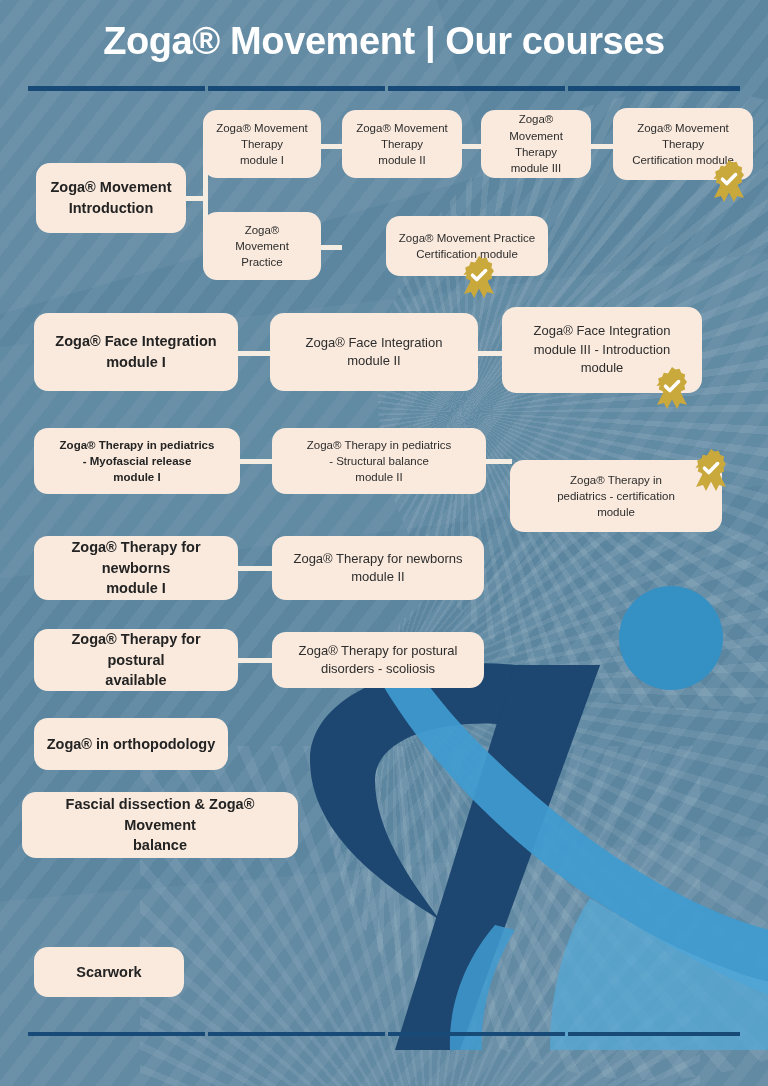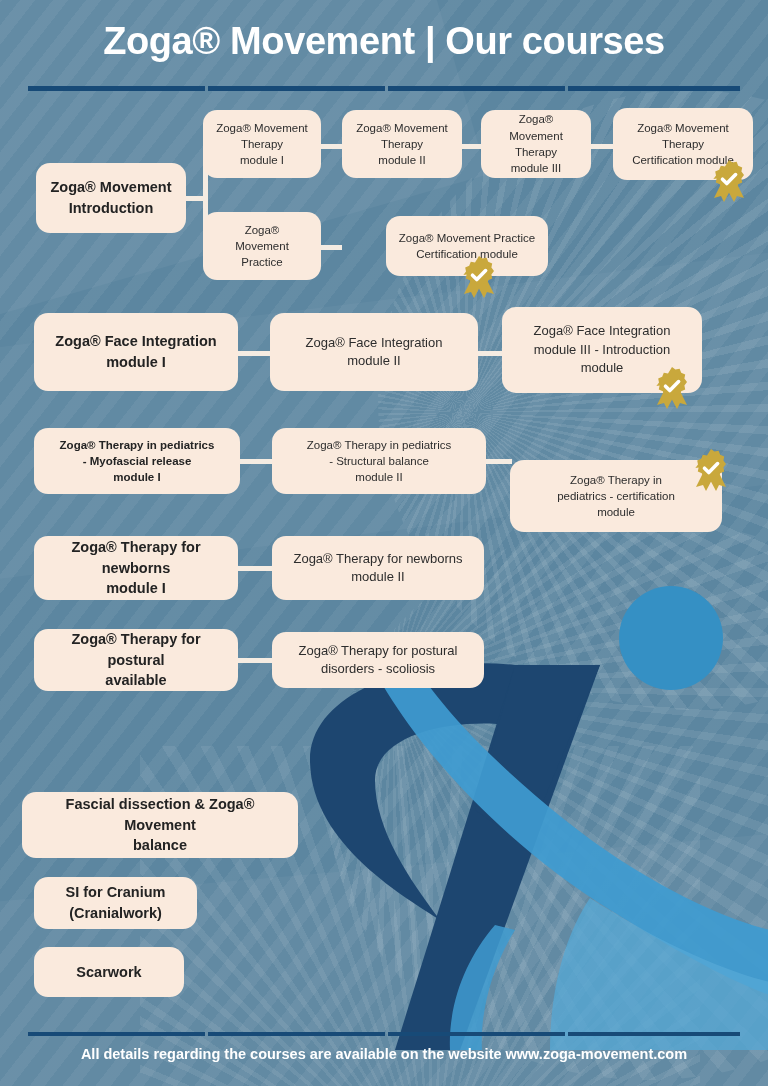--- a/index.html
+++ b/index.html
@@ -439,40 +439,36 @@
     </span>
   </div>
 
   <div class="box sub" style="left:272px; top:632px; width:212px; height:56px;">
     <span>
       <span>Zoga® Therapy for postural</span><br>
       <span>disorders - scoliosis</span>
     </span>
   </div>
 
+  <div class="box primary" style="left:34px; top:718px; width:194px; height:52px;">
+    <span>Zoga® in orthopodology</span>
+  </div>
 
   <div class="box primary" style="left:22px; top:792px; width:276px; height:66px;">
     <span>
       <span>Fascial dissection &amp; Zoga® Movement</span><br>
       <span>balance</span>
     </span>
   </div>
 
-  <div class="box primary" style="left:34px; top:877px; width:163px; height:52px;">
-    <span>
-      <span>SI for Cranium</span><br>
-      <span>(Cranialwork)</span>
-    </span>
-  </div>
 
   <div class="box primary" style="left:34px; top:947px; width:150px; height:50px;">
     <span>Scarwork</span>
   </div>
 
   <div class="footer-rule">
     <i></i>
       <i></i>
       <i></i>
       <i></i>
   </div>
-  <div class="footer-text">All details regarding the courses are available on the website www.zoga-movement.com</div>
 
 </div>
 
 </body></html>

